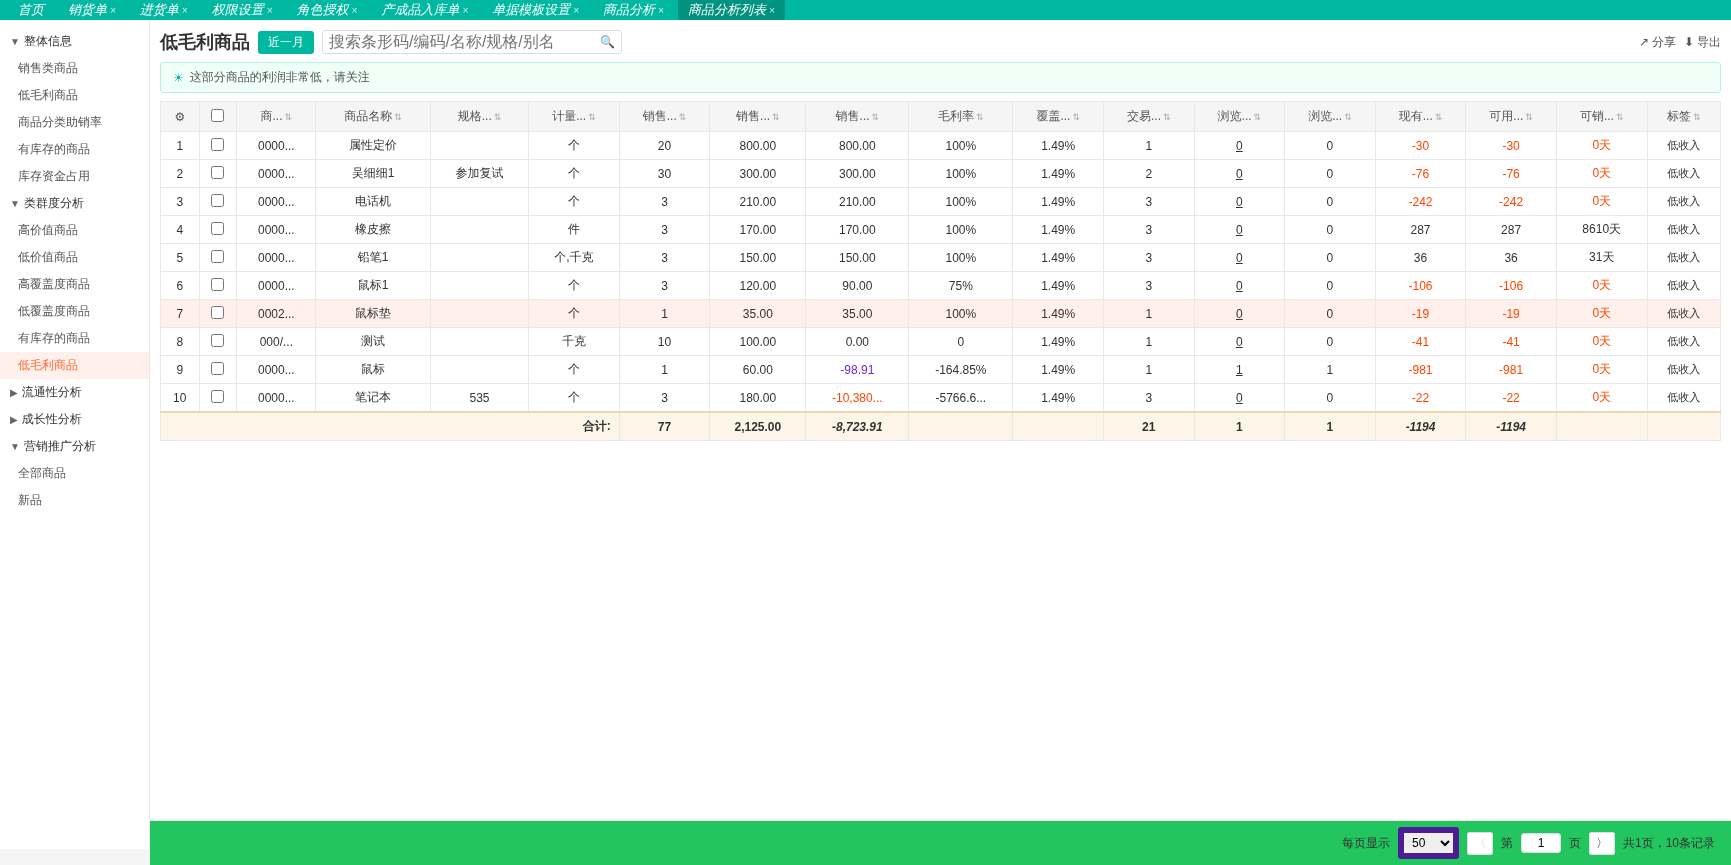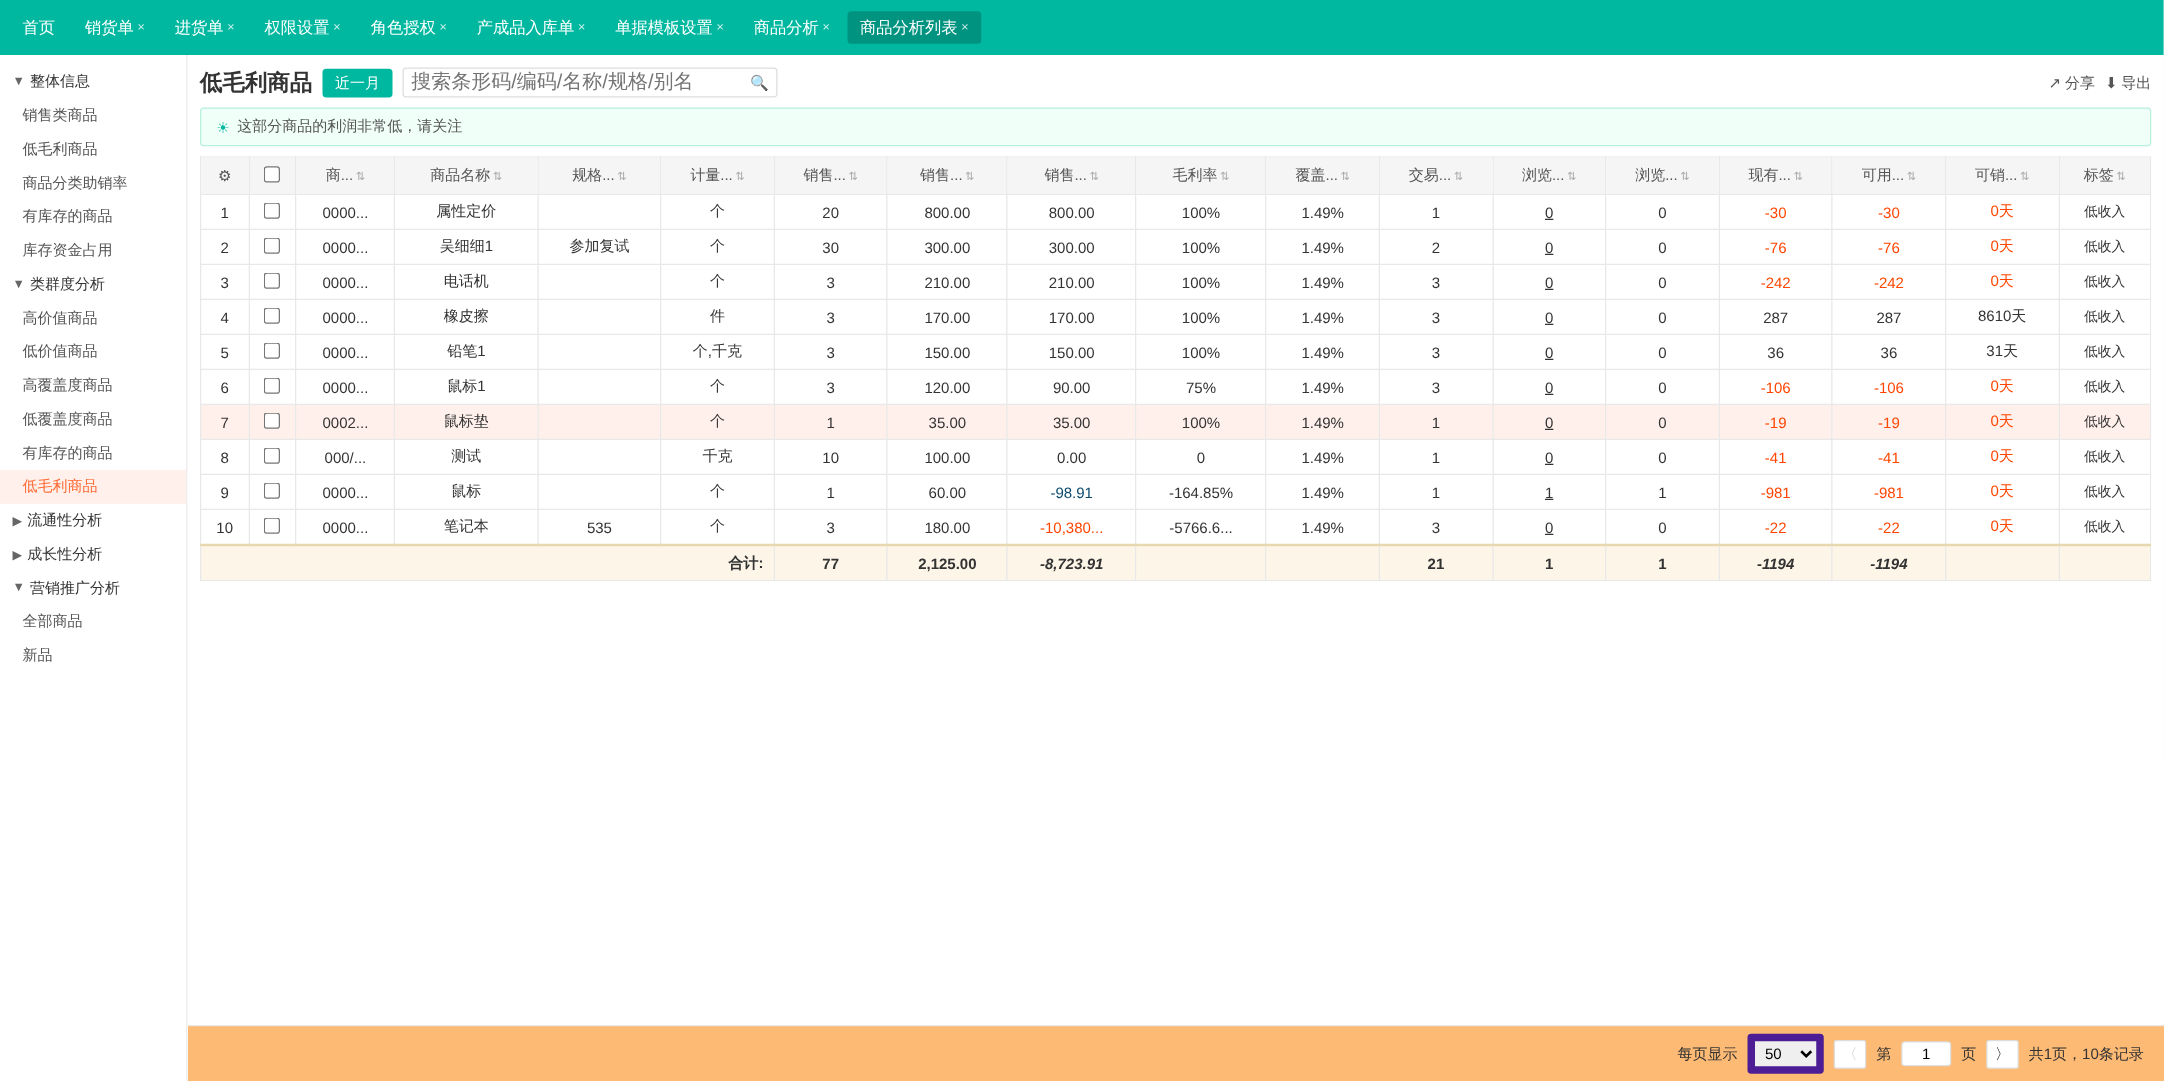--- a/index.html
+++ b/index.html
@@ -3,23 +3,24 @@
   <meta charset="utf-8">
   <style>
     * { box-sizing: border-box; margin: 0; padding: 0; }
     body { font-family: 'Microsoft YaHei', Arial, sans-serif; font-size: 12px; background: #f5f5f5; color: #333; }
 
     
     .top-nav {
       background: #00b8a0;
       display: flex;
       align-items: center;
-      height: 44px;
+      height: 20px;
       padding: 0 8px;
       gap: 4px;
+      font-style: italic;
     }
     .nav-item {
       color: #fff;
       padding: 4px 10px;
       cursor: pointer;
       border-radius: 3px;
       font-size: 13px;
       white-space: nowrap;
       display: flex; align-items: center; gap: 3px;
     }
@@ -156,21 +157,21 @@
       background: #fdf6e8;
       font-weight: bold;
     }
 
     
     .pagination-bar {
       position: fixed;
       bottom: 0;
       left: 150px;
       right: 0;
-      background: #fdba74;
+      background: #22c55e;
       border-top: 1px solid #e8e8e8;
       padding: 6px 16px;
       display: flex;
       align-items: center;
       justify-content: flex-end;
       gap: 8px;
       font-size: 12px;
     }
     .pagination-bar select {
       border: 6px solid #4c1d95;
@@ -487,21 +488,21 @@
     </tr>
             <tr>
       <td>9</td>
       <td><input type="checkbox" style=""></td>
       <td>0000...</td>
       <td>鼠标</td>
       <td></td>
       <td>个</td>
       <td>1</td>
       <td>60.00</td>
-      <td style="color:#0c4a6e">-98.91</td>
+      <td style="color:#6d28d9">-98.91</td>
       <td>-164.85%</td>
       <td>1.49%</td>
       <td>1</td>
       <td style="text-decoration:underline;cursor:pointer;">1</td>
       <td>1</td>
       <td style="color:#ff4500">-981</td>
       <td style="color:#ff4500">-981</td>
       <td style="color:#ff4500">0天</td>
       <td class="tag-low-income">低收入</td>
     </tr>

